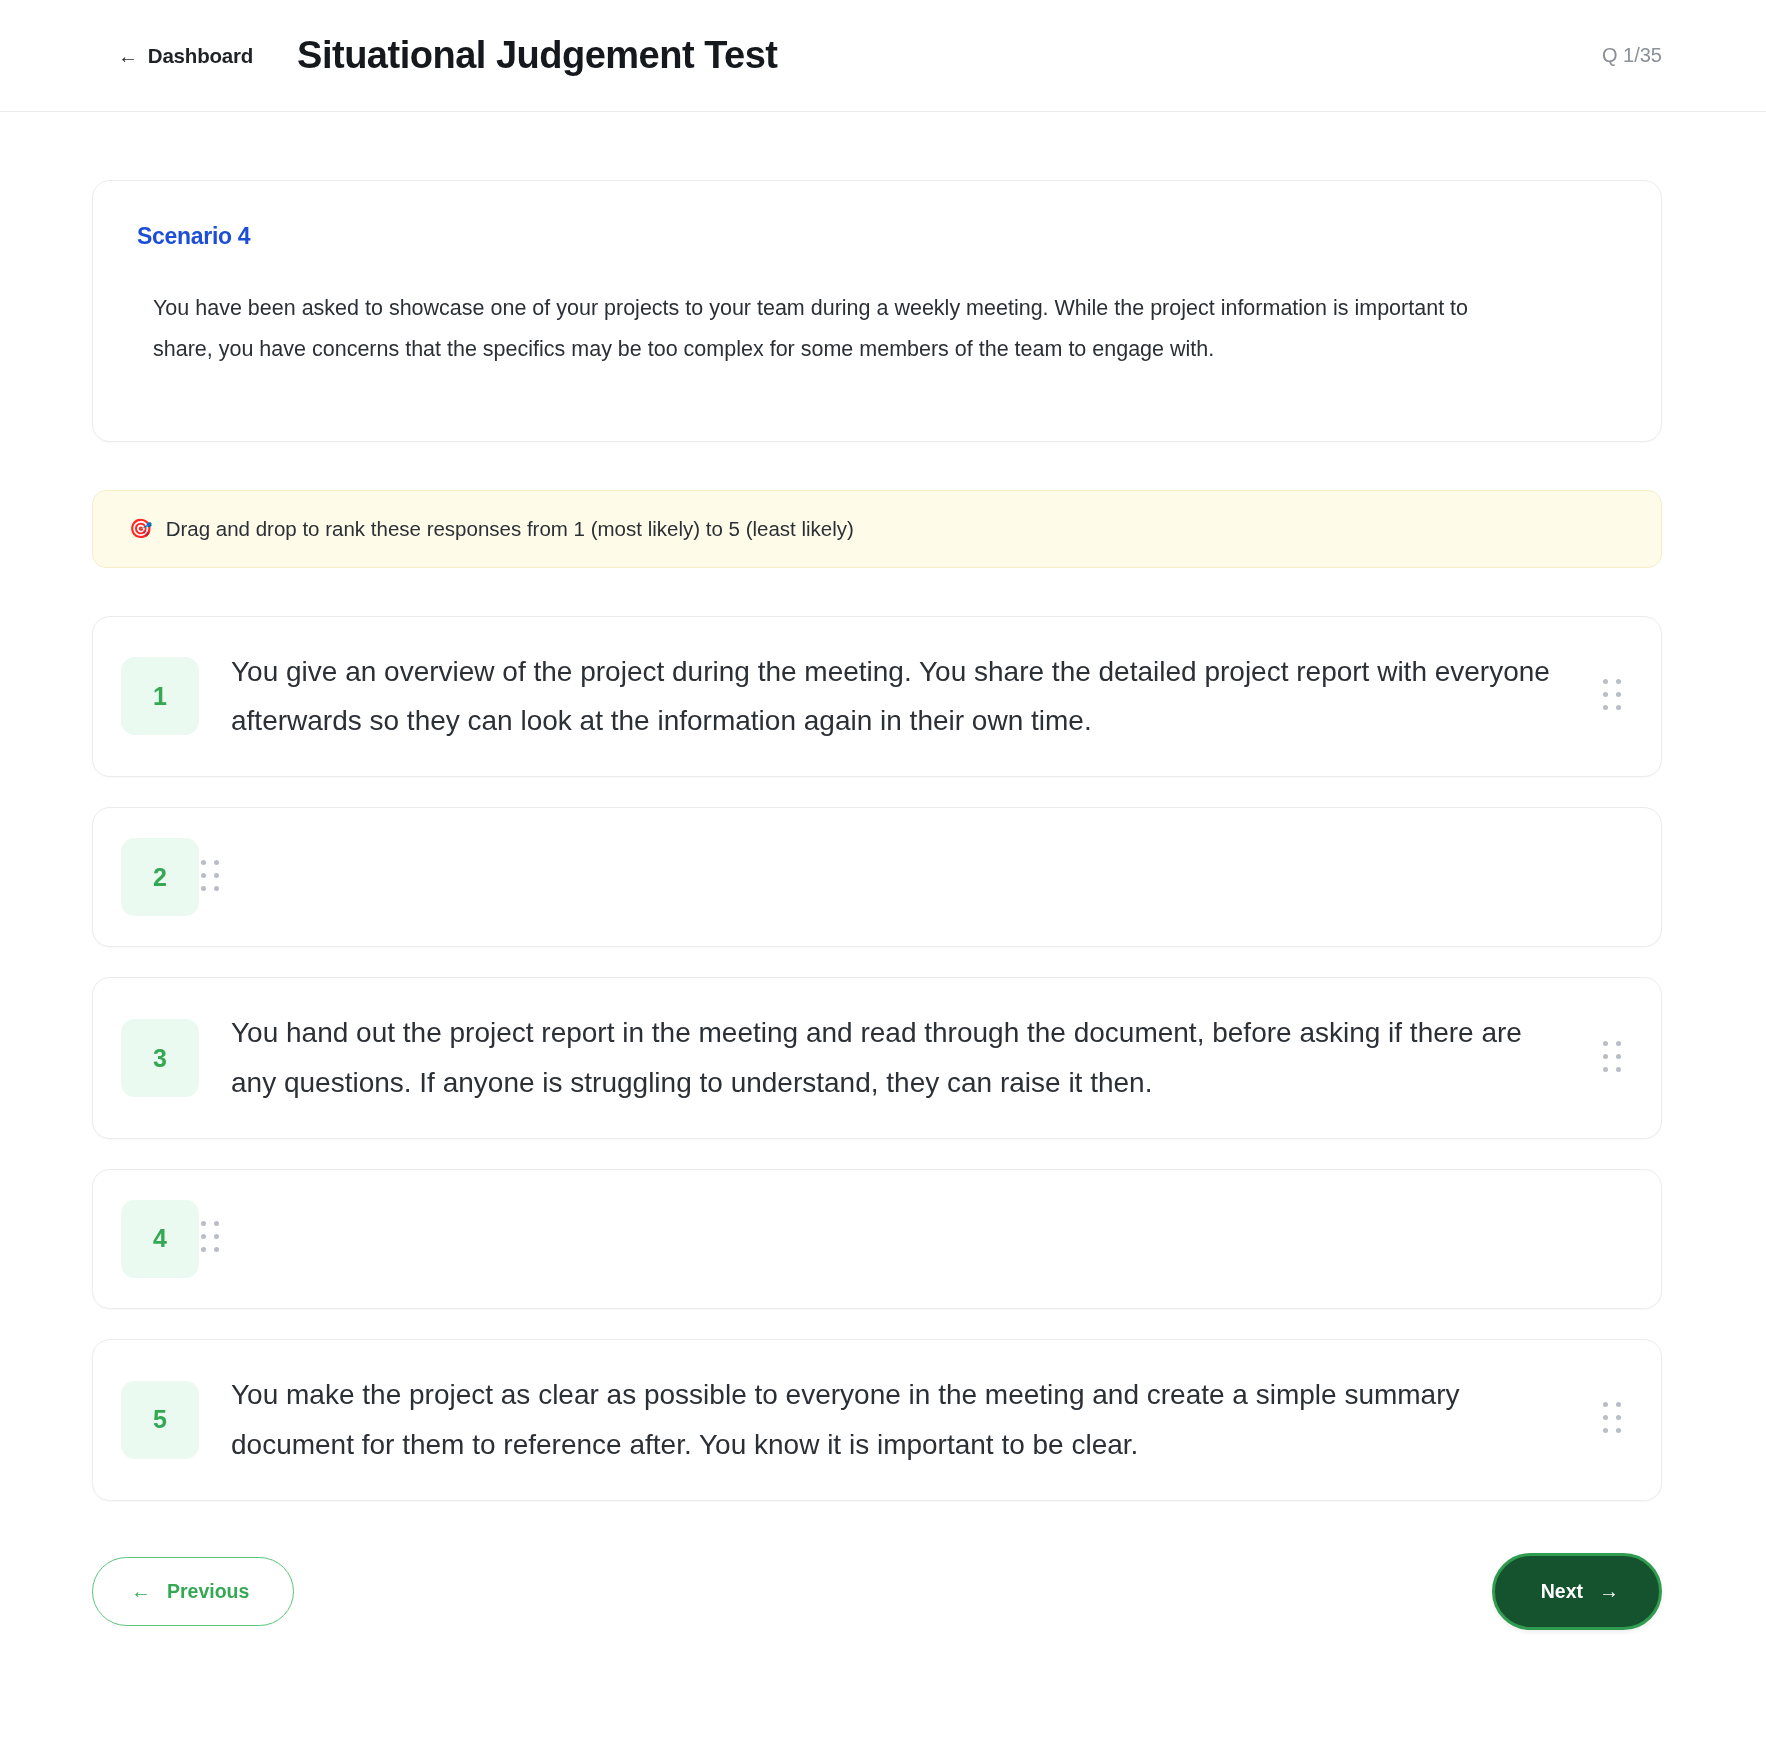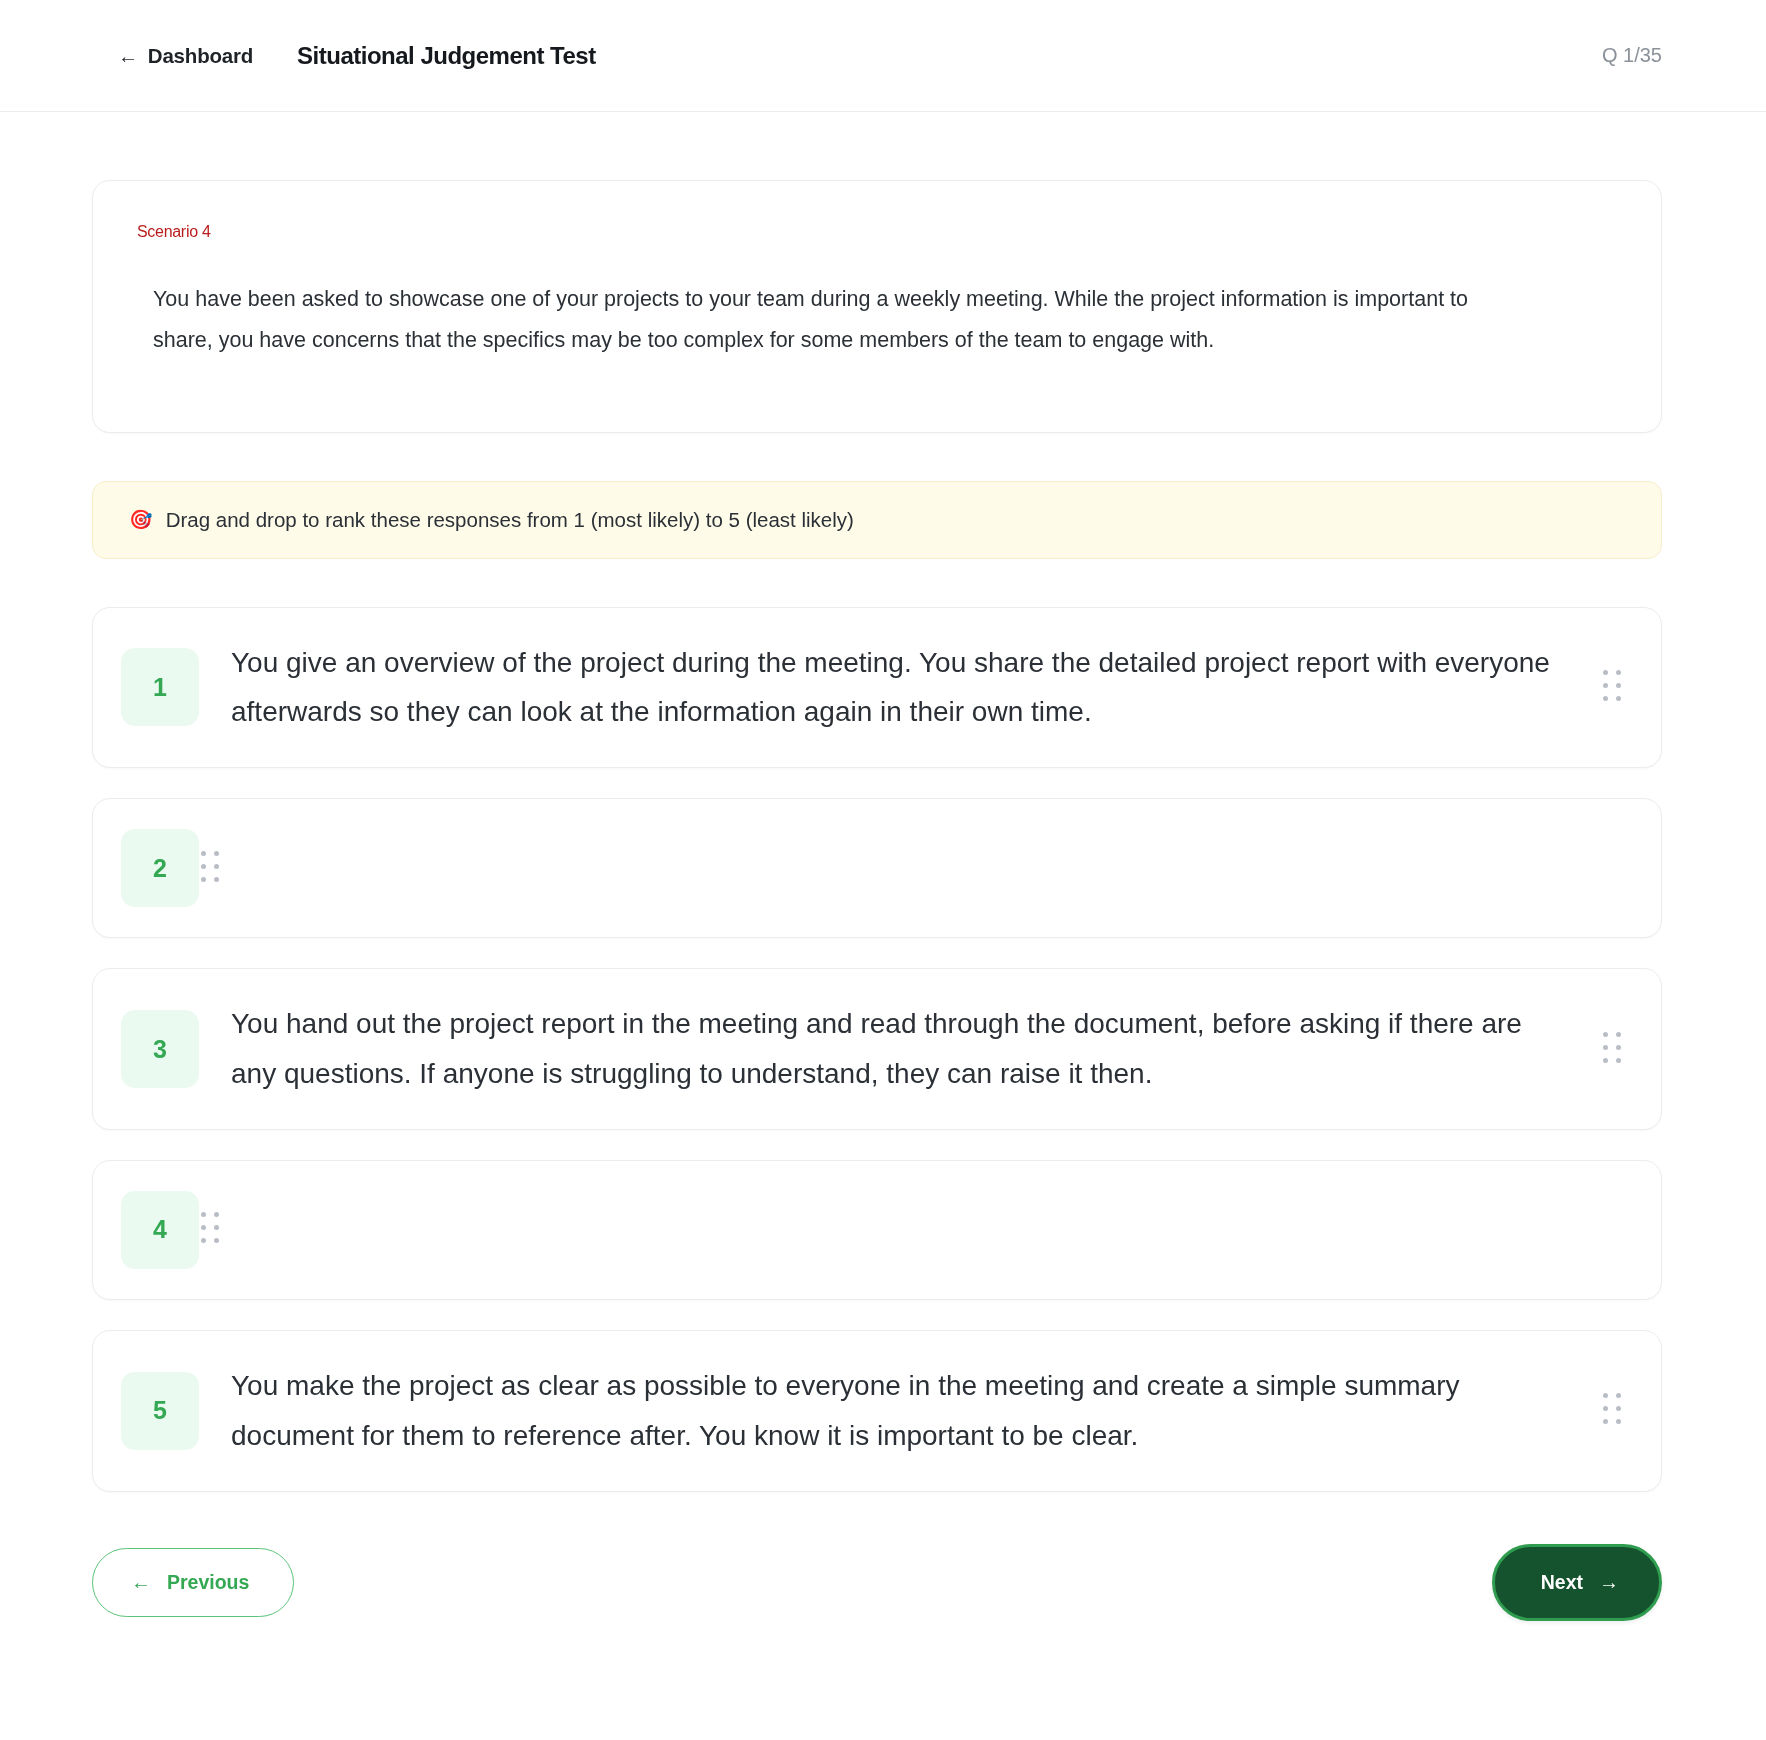--- a/index.html
+++ b/index.html
@@ -32,21 +32,21 @@
     font-size: 20.5px;
     font-weight: 700;
     color: #1f2328;
     letter-spacing: -0.2px;
     cursor: pointer;
     white-space: nowrap;
   }
   .back-arrow { font-size: 20px; font-weight: 400; line-height: 1; }
   .page-title {
     margin-left: 44px;
-    font-size: 24px;
+    font-size: 38px;
     font-weight: 700;
     letter-spacing: -0.5px;
     color: #15181c;
     white-space: nowrap;
   }
   .q-counter {
     margin-left: auto;
     font-size: 20px;
     color: #8b9199;
     font-weight: 400;
@@ -61,25 +61,25 @@
     background: #fff;
     border: 1px solid #ececec;
     border-radius: 18px;
     box-shadow: 0 1px 2px rgba(16,24,40,0.03);
   }
 
   .scenario-card {
     padding: 42px 44px 54px 44px;
   }
   .scenario-title {
-    font-size: 16px;
-    font-weight: 400;
+    font-size: 23px;
+    font-weight: 700;
     letter-spacing: -0.3px;
     margin: 0 0 38px 0;
-    color: #b91c1c;
+    color: #1d4ed8;
   }
   .scenario-body {
     font-size: 21.5px;
     line-height: 1.92;
     color: #2b3036;
     margin: 16px;
     max-width: 1330px;
   }
 
   .instruction {

